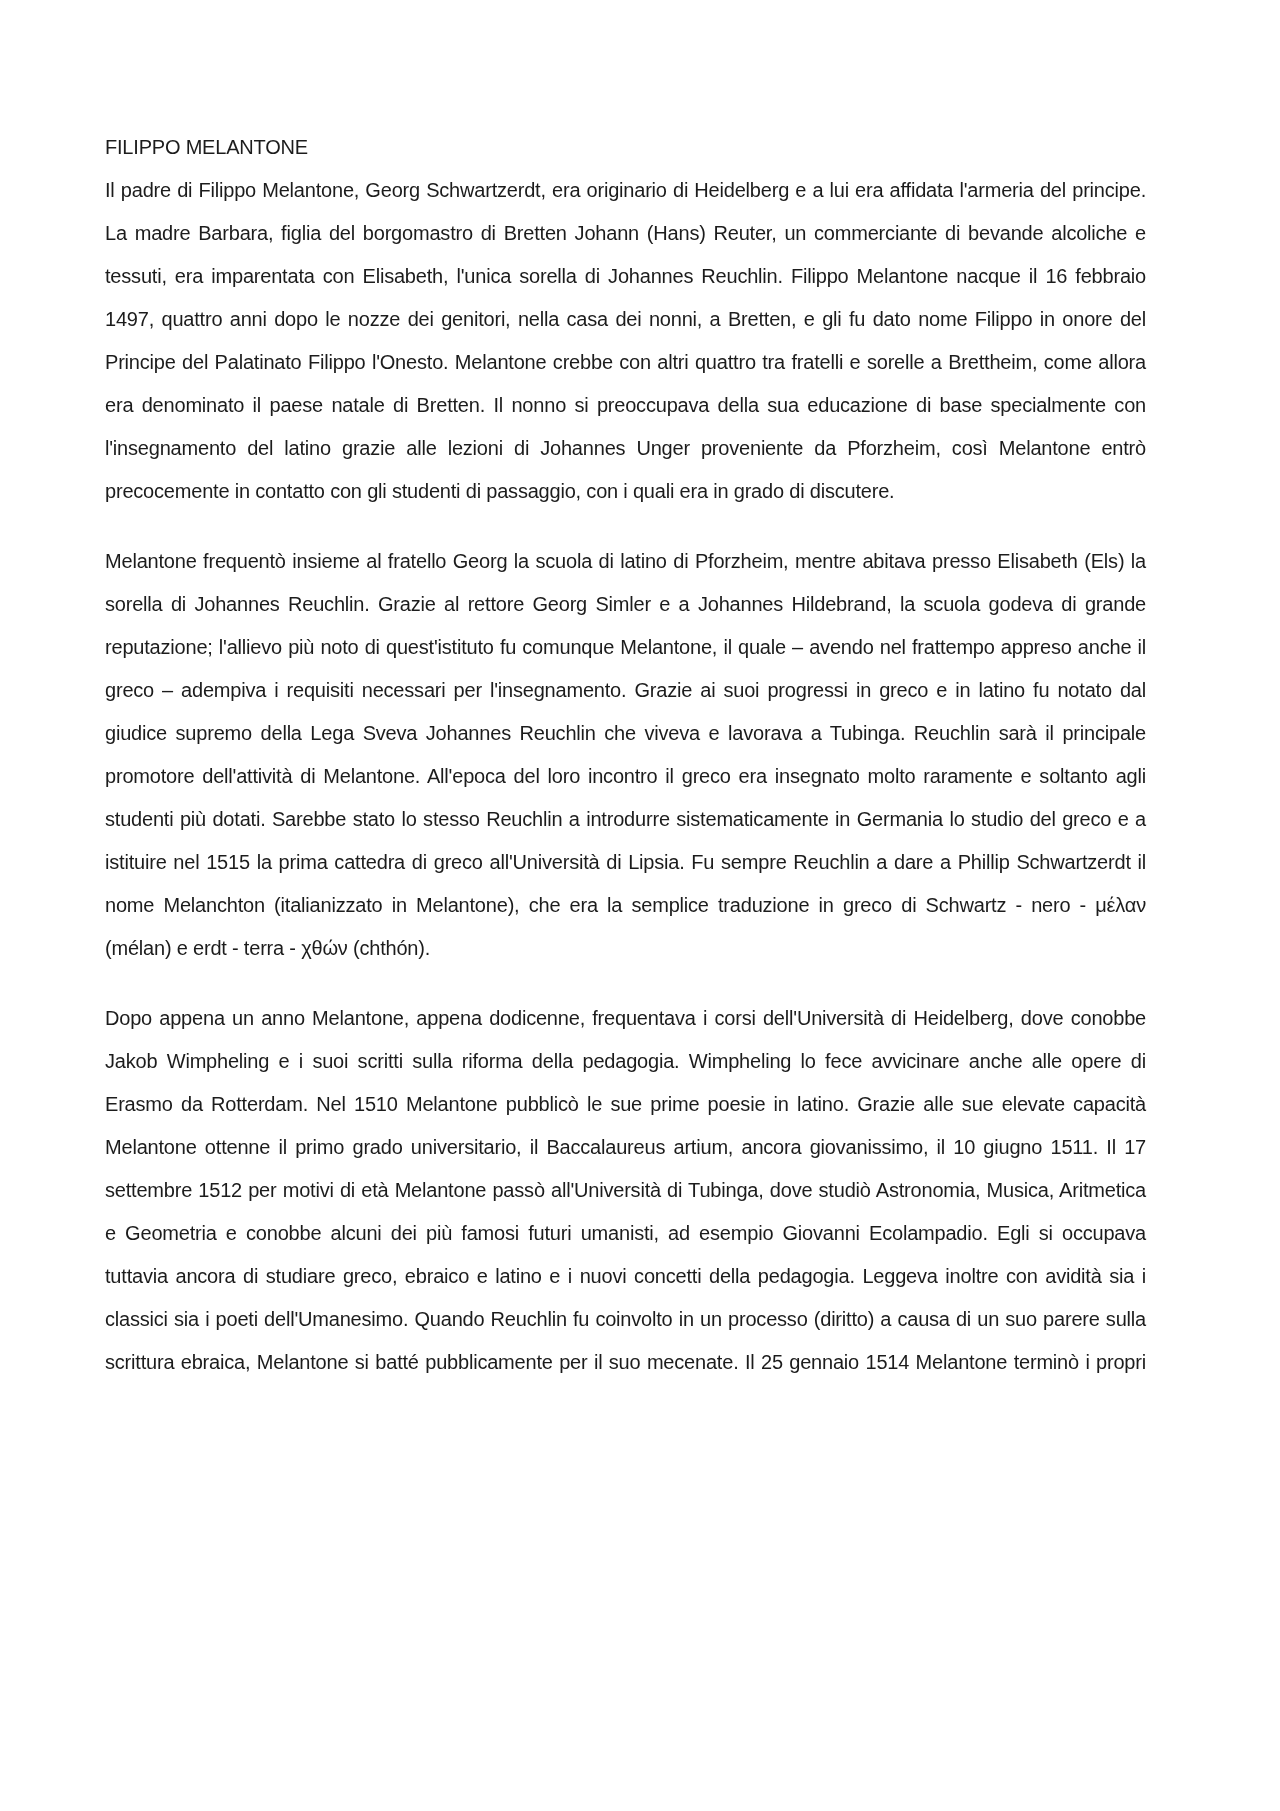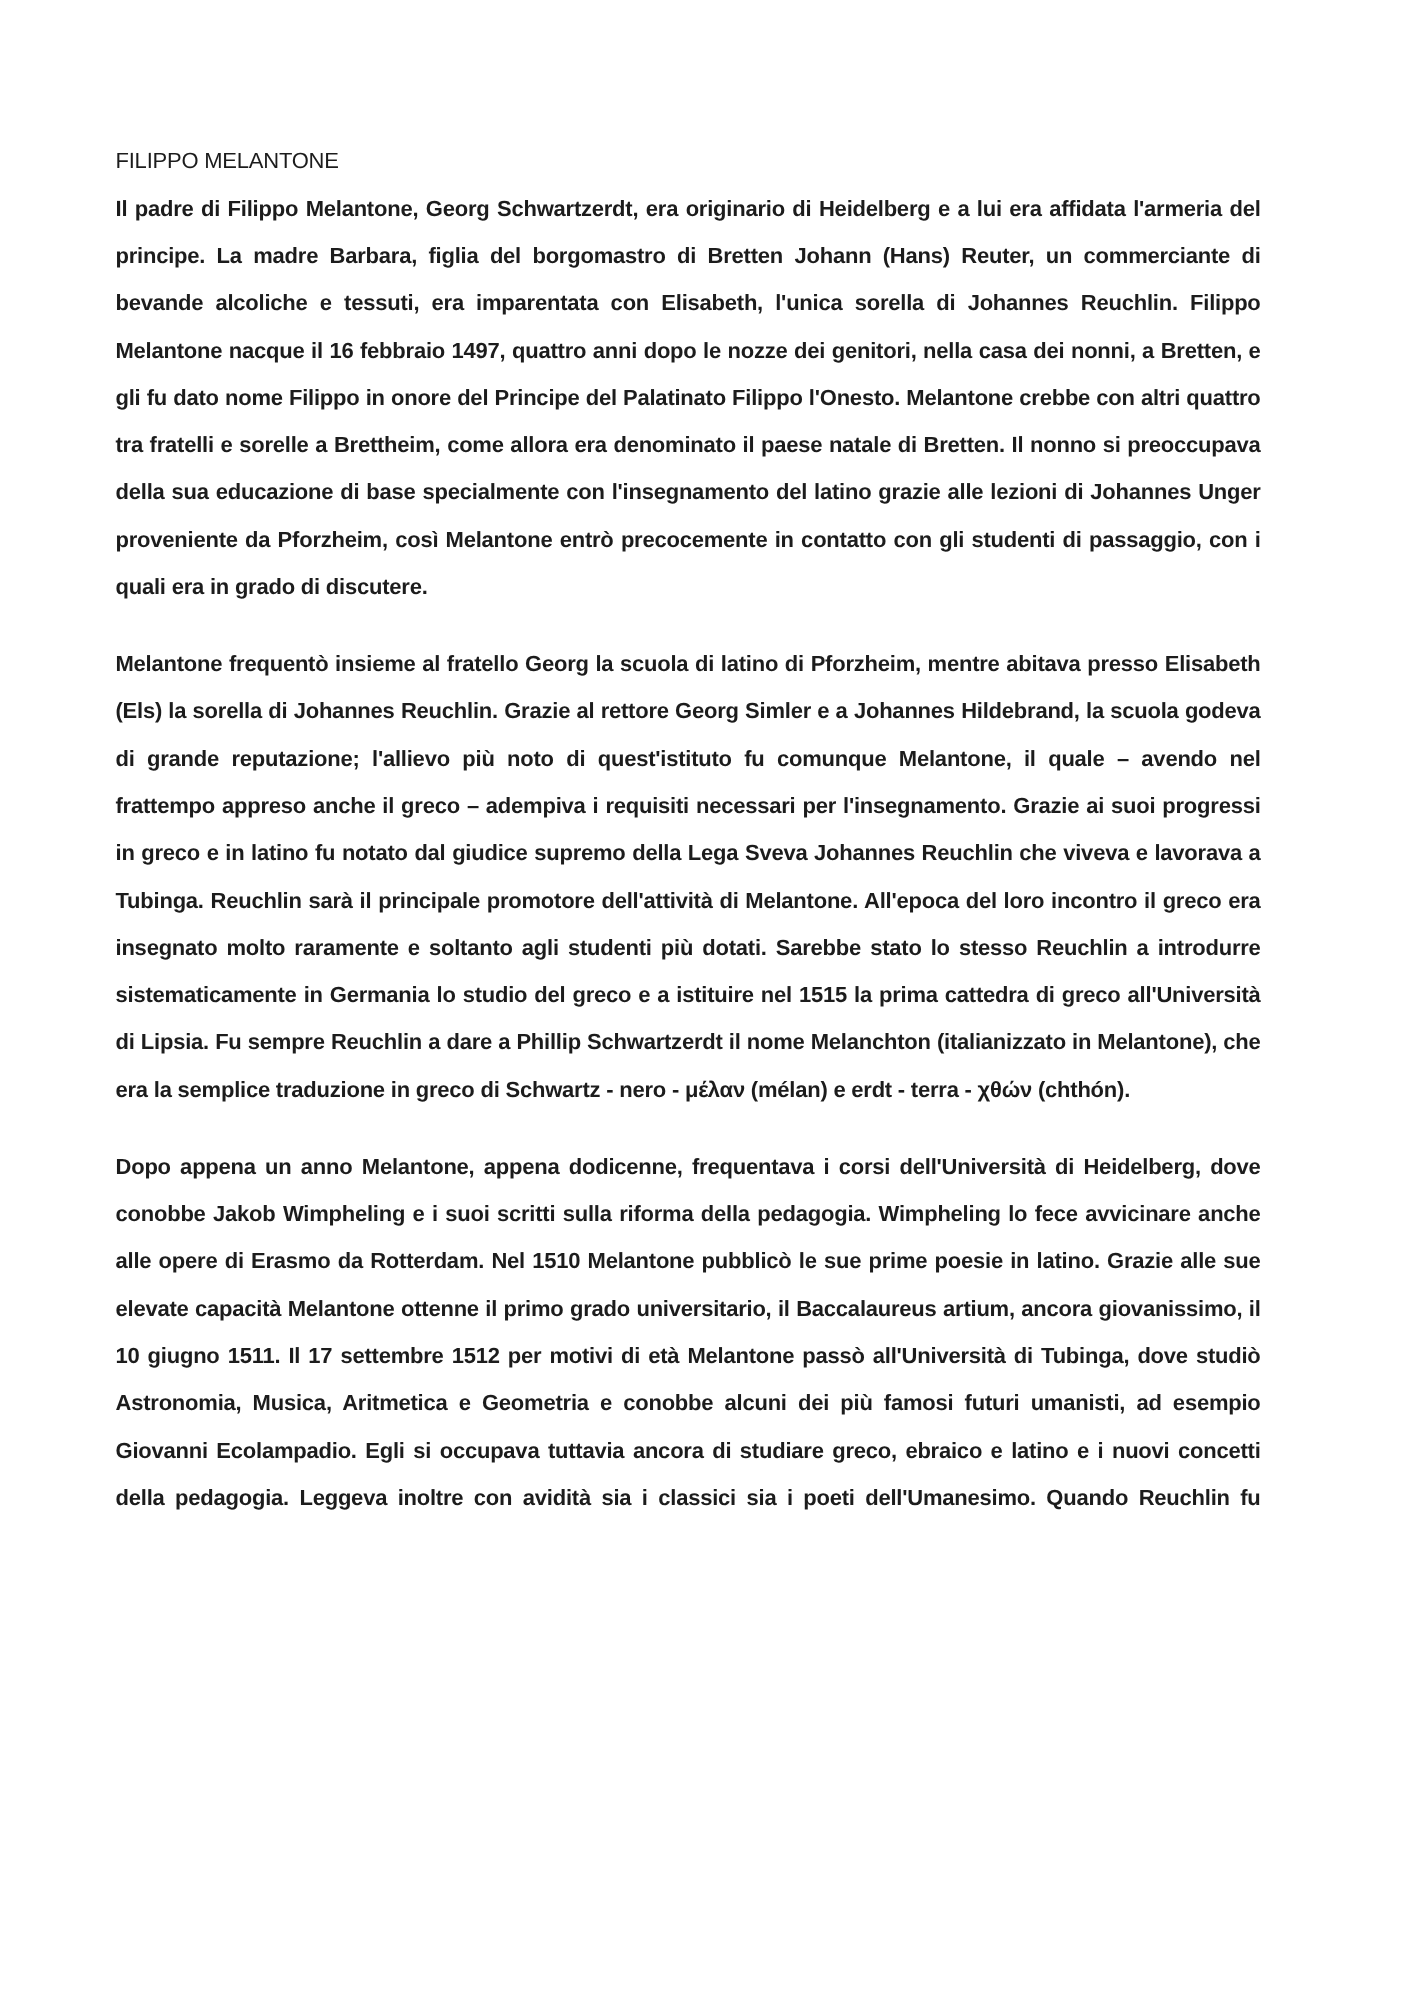--- a/index.html
+++ b/index.html
@@ -25,21 +25,20 @@
     margin: 0;
     font-size: 20px;
     font-weight: 400;
     line-height: 43px;
     text-align: left;
   }
   .para {
     margin: 0 16px 27px 0;
     text-align: justify;
     text-justify: inter-word;
-    font-weight: bold;
   }
 </style>
 </head>
 <body>
 
 <div class="page">
   <p class="doc-title">FILIPPO MELANTONE</p>
 
   <p class="para">Il padre di Filippo Melantone, Georg Schwartzerdt, era originario di Heidelberg e a lui era affidata l'armeria del principe. La madre Barbara, figlia del borgomastro di Bretten Johann (Hans) Reuter, un commerciante di bevande alcoliche e tessuti, era imparentata con Elisabeth, l'unica sorella di Johannes Reuchlin. Filippo Melantone nacque il 16 febbraio 1497, quattro anni dopo le nozze dei genitori, nella casa dei nonni, a Bretten, e gli fu dato nome Filippo in onore del Principe del Palatinato Filippo l'Onesto. Melantone crebbe con altri quattro tra fratelli e sorelle a Brettheim, come allora era denominato il paese natale di Bretten. Il nonno si preoccupava della sua educazione di base specialmente con l'insegnamento del latino grazie alle lezioni di Johannes Unger proveniente da Pforzheim, così Melantone entrò precocemente in contatto con gli studenti di passaggio, con i quali era in grado di discutere.</p>
 

